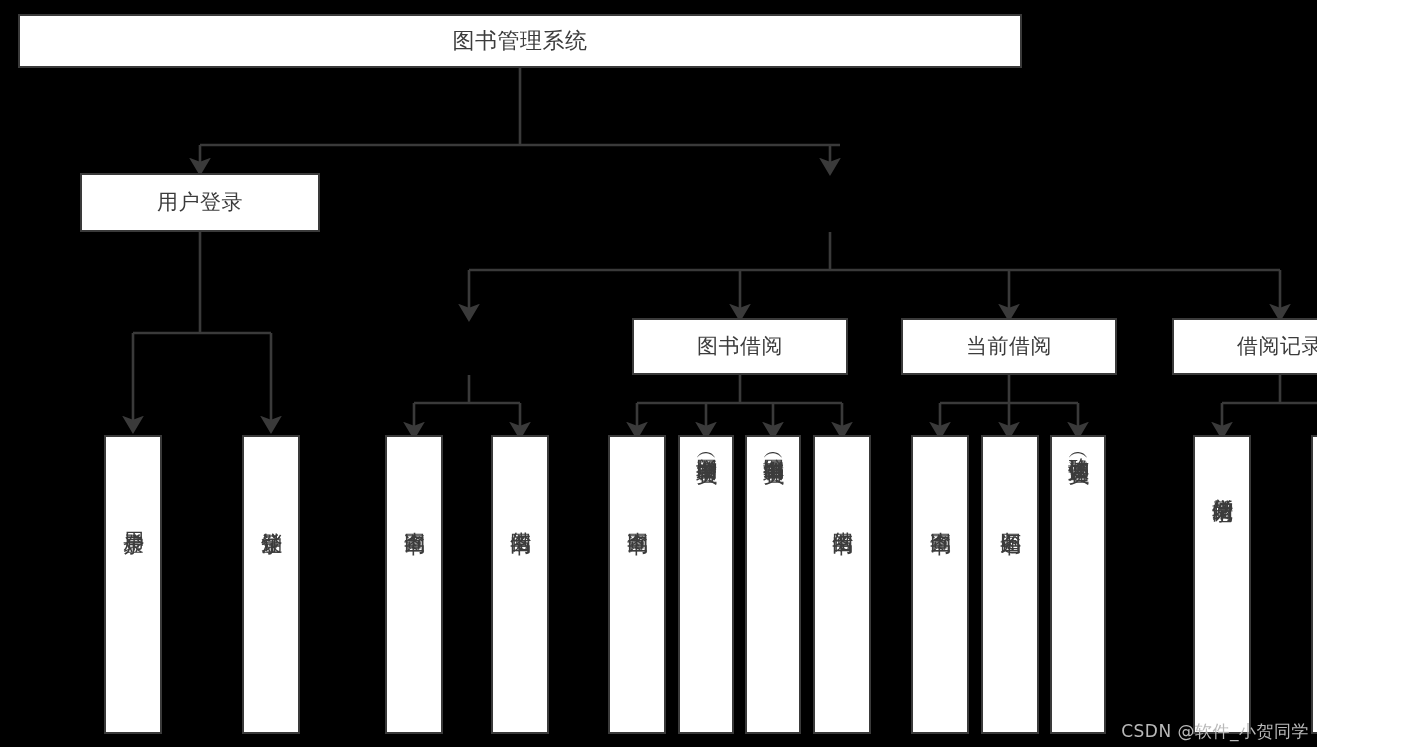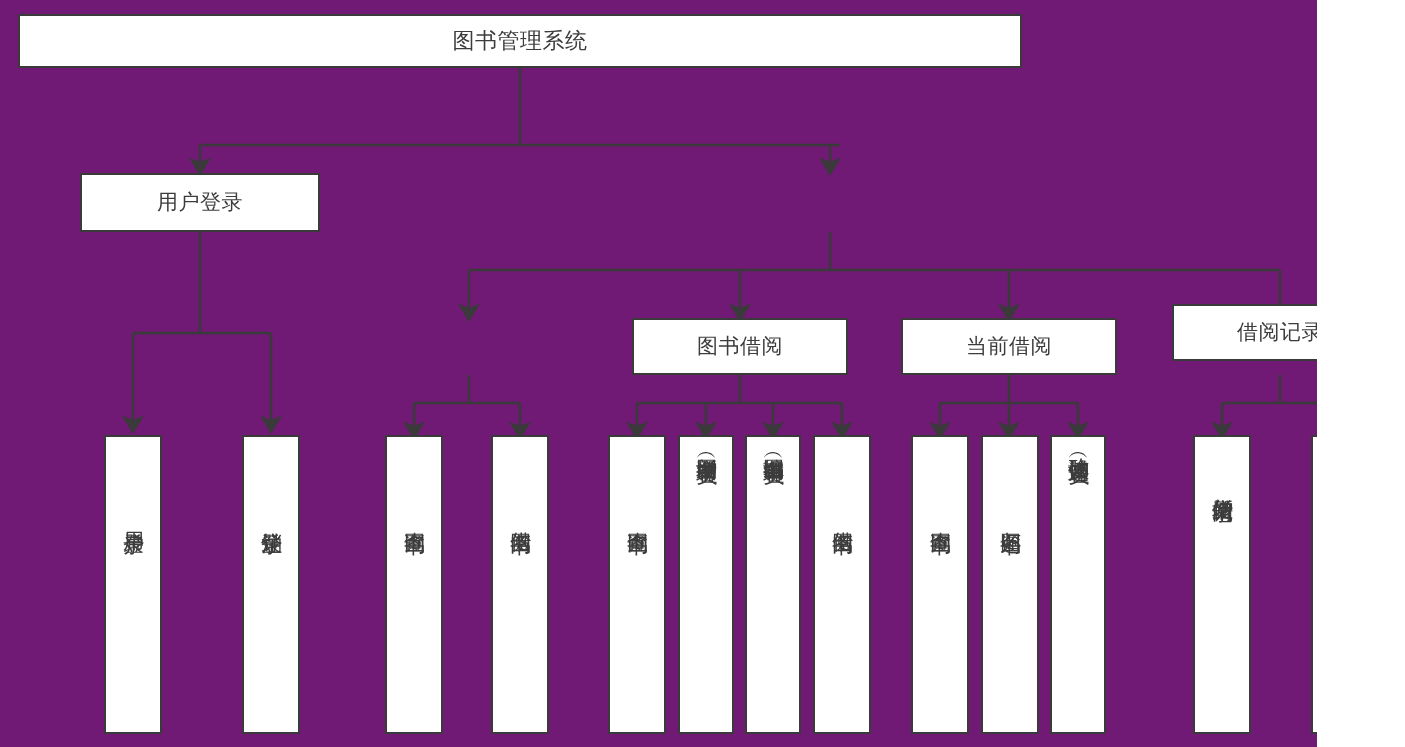--- a/index.html
+++ b/index.html
@@ -8,21 +8,21 @@
     padding: 0;
     background: #ffffff;
   }
   body {
     font-family: "DejaVu Sans", "Liberation Sans", sans-serif;
   }
   #diagram-canvas {
     position: relative;
     width: 1317px;
     height: 747px;
-    background: #701a75;
+    background: #000000;
     overflow: hidden;
   }
   #connector-layer {
     position: absolute;
     left: 0;
     top: 0;
     width: 1405px;
     height: 747px;
     pointer-events: none;
   }
@@ -139,21 +139,21 @@
   <div class="node horizontal" style="left:80px; top:173px; width:240px; height:59px;">
     <span class="node-label">用户登录</span>
   </div>
 
   <div class="node horizontal" style="left:632px; top:318px; width:216px; height:57px;align-items:center;">
     <span class="node-label">图书借阅</span>
   </div>
   <div class="node horizontal" style="left:901px; top:318px; width:216px; height:57px;">
     <span class="node-label">当前借阅</span>
   </div>
-  <div class="node horizontal" style="left:1172px; top:304px; width:216px; height:57px;">
+  <div class="node horizontal" style="left:1172px; top:318px; width:216px; height:57px;">
     <span class="node-label">借阅记录</span>
   </div>
 
   <div class="node vertical" style="left:104px; top:435px; width:58px; height:299px; padding-top:78px;">
     <span class="node-label">用户登录</span>
   </div>
   <div class="node vertical" style="left:242px; top:435px; width:58px; height:299px; padding-top:78px;">
     <span class="node-label">注销登录</span>
   </div>
 
@@ -187,14 +187,15 @@
     <span class="node-label">确认归还（管理员）</span>
   </div>
 
   <div class="node vertical" style="left:1193px; top:435px; width:58px; height:299px; padding-top:44px;">
     <span class="node-label">新增借阅记录</span>
   </div>
   <div class="node vertical" style="left:1311px; top:435px; width:58px; height:299px; padding-top:44px;">
     <span class="node-label">查询借阅记录</span>
   </div>
 
+  <div class="watermark">CSDN @软件_小贺同学</div>
 
 </div>
 
 </body></html>

